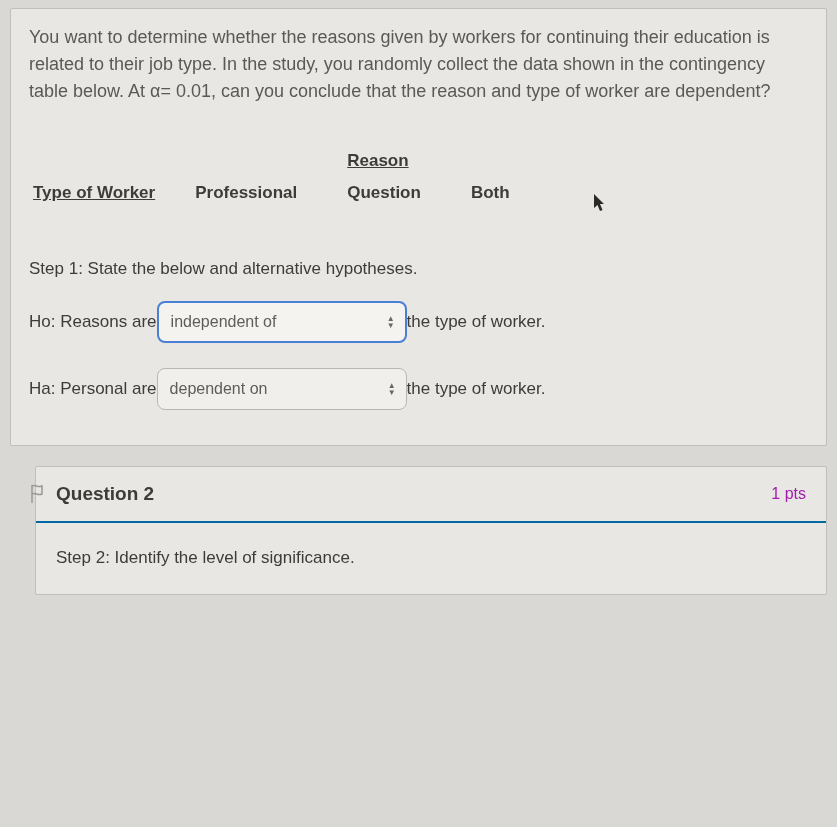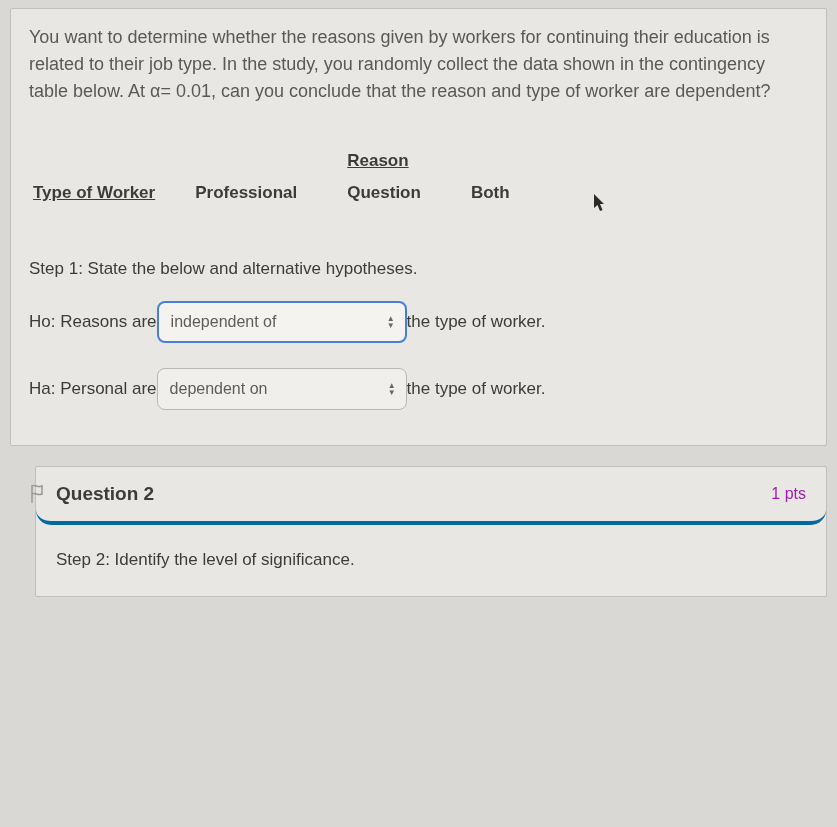--- a/index.html
+++ b/index.html
@@ -104,22 +104,21 @@
       font-size: 8px;
       line-height: 7px;
     }
     .hyp-suffix {
     }
     .question-header {
       display: flex;
       justify-content: space-between;
       align-items: center;
       padding: 16px 20px;
-      border-bottom: 4px solid #0369a1;
-      border-radius: 15px;
+      border-bottom: 2px solid #0369a1;
     }
     .question-title {
       font-size: 19px;
       font-weight: 700;
       color: #3d3c39;
     }
     .pts {
       font-size: 16px;
       color: #a21caf;
     }

